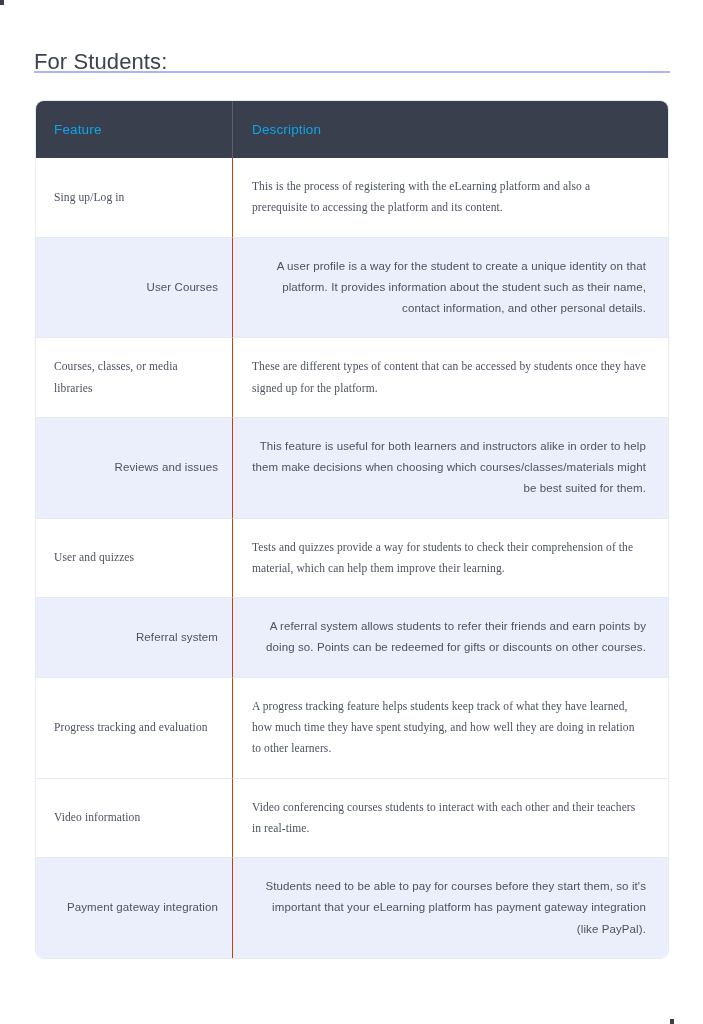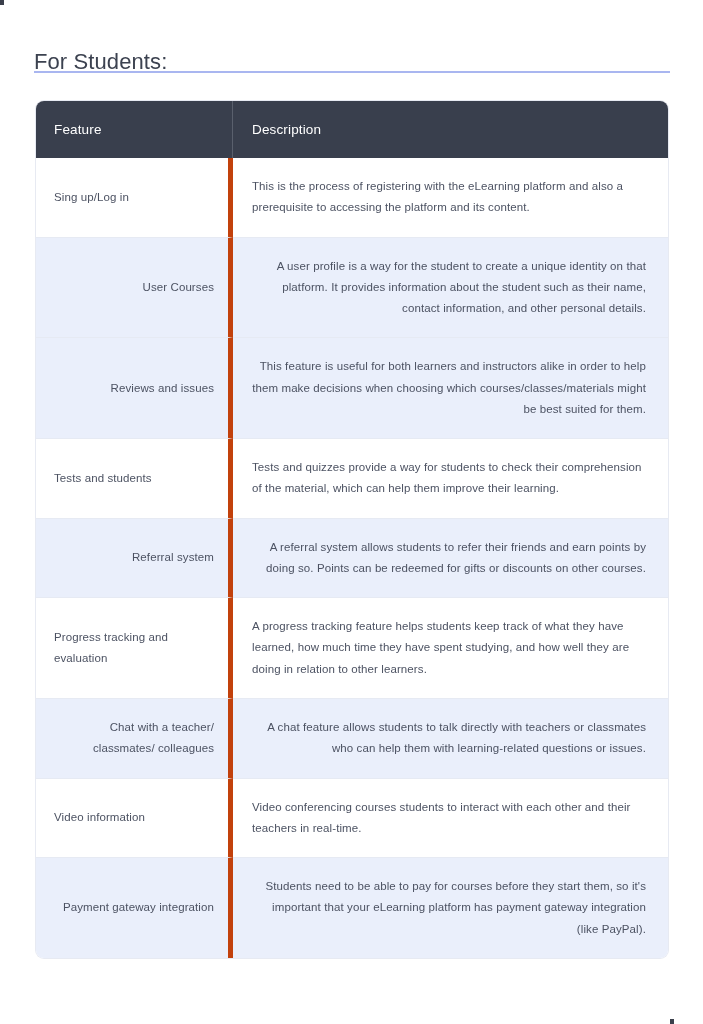--- a/index.html
+++ b/index.html
@@ -63,21 +63,21 @@
     border-collapse: separate;
     border-spacing: 0;
     border-radius: 8px;
     overflow: hidden;
     box-shadow: 0 0 0 1px #e7eaf2;
     table-layout: fixed;
   }
 
   .feature-table thead th {
     background: #393f4d;
-    color: #ffffff;
+    color: #0ea5e9;
     font-size: 13.5px;
     font-weight: 400;
     text-align: left;
     padding: 21px 0 21px 18px;
     letter-spacing: 0.15px;
     vertical-align: middle;
   }
   .feature-table thead th.col-feature {
     width: 178px;
     border-right: 1px solid #5a606d;
@@ -94,32 +94,33 @@
     border-bottom: 1px solid #e6eaf3;
     letter-spacing: 0.1px;
   }
   .feature-table tbody tr:last-child td {
     border-bottom: none;
   }
 
   .feature-table tbody td.cell-feature {
     width: 178px;
     padding: 18px 14px 18px 18px;
-    border-right: 5px solid #c2410c;
+    border-right: 1px solid #c2410c;
   }
   .feature-table tbody td.cell-desc {
     padding: 18px 22px 18px 19px;
   }
 
   .feature-table tbody tr.row-alt td {
     background: #eaeffb;
     text-align: right;
   }
   .feature-table tbody tr.row-base td {
     background: #ffffff;
+    font-family: Liberation Serif, serif;
   }
 </style>
 </head>
 <body>
 
 <div class="page">
 
   <div class="corner-mark tl"></div>
 
   <h1 class="page-title">For Students:</h1>
@@ -135,39 +136,39 @@
     </thead>
     <tbody>
       <tr class="row-base">
         <td class="cell-feature">Sing up/Log in</td>
         <td class="cell-desc">This is the process of registering with the eLearning platform and also a prerequisite to accessing the platform and its content.</td>
       </tr>
       <tr class="row-alt">
         <td class="cell-feature">User Courses</td>
         <td class="cell-desc">A user profile is a way for the student to create a unique identity on that platform. It provides information about the student such as their name, contact information, and other personal details.</td>
       </tr>
+      <tr class="row-base">
+        <td class="cell-feature">Courses, classes, or media libraries</td>
+        <td class="cell-desc">These are different types of content that can be accessed by students once they have signed up for the platform.</td>
+      </tr>
       <tr class="row-alt">
         <td class="cell-feature">Reviews and issues</td>
         <td class="cell-desc">This feature is useful for both learners and instructors alike in order to help them make decisions when choosing which courses/classes/materials might be best suited for them.</td>
       </tr>
       <tr class="row-base">
-        <td class="cell-feature">Tests and students</td>
+        <td class="cell-feature">User and quizzes</td>
         <td class="cell-desc">Tests and quizzes provide a way for students to check their comprehension of the material, which can help them improve their learning.</td>
       </tr>
       <tr class="row-alt">
         <td class="cell-feature">Referral system</td>
         <td class="cell-desc">A referral system allows students to refer their friends and earn points by doing so. Points can be redeemed for gifts or discounts on other courses.</td>
       </tr>
       <tr class="row-base">
         <td class="cell-feature">Progress tracking and evaluation</td>
         <td class="cell-desc">A progress tracking feature helps students keep track of what they have learned, how much time they have spent studying, and how well they are doing in relation to other learners.</td>
-      </tr>
-      <tr class="row-alt">
-        <td class="cell-feature">Chat with a teacher/ classmates/ colleagues</td>
-        <td class="cell-desc">A chat feature allows students to talk directly with teachers or classmates who can help them with learning-related questions or issues.</td>
       </tr>
       <tr class="row-base">
         <td class="cell-feature">Video information</td>
         <td class="cell-desc">Video conferencing courses students to interact with each other and their teachers in real-time.</td>
       </tr>
       <tr class="row-alt">
         <td class="cell-feature">Payment gateway integration</td>
         <td class="cell-desc">Students need to be able to pay for courses before they start them, so it's important that your eLearning platform has payment gateway integration (like PayPal).</td>
       </tr>
     </tbody>

